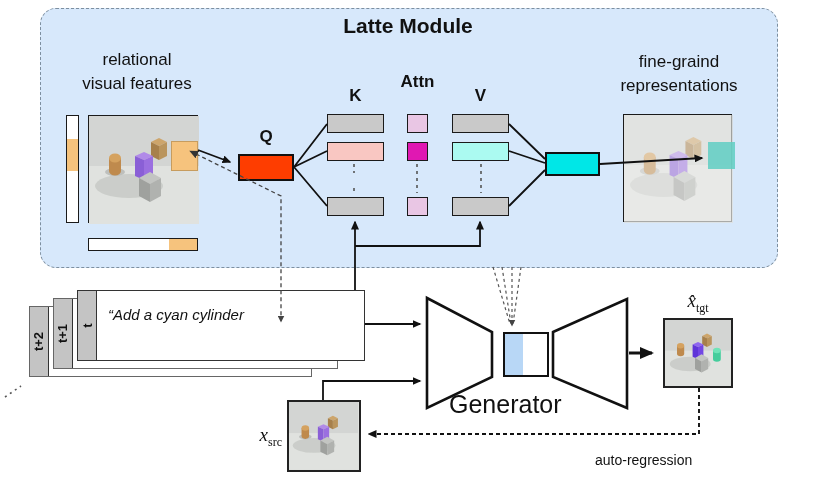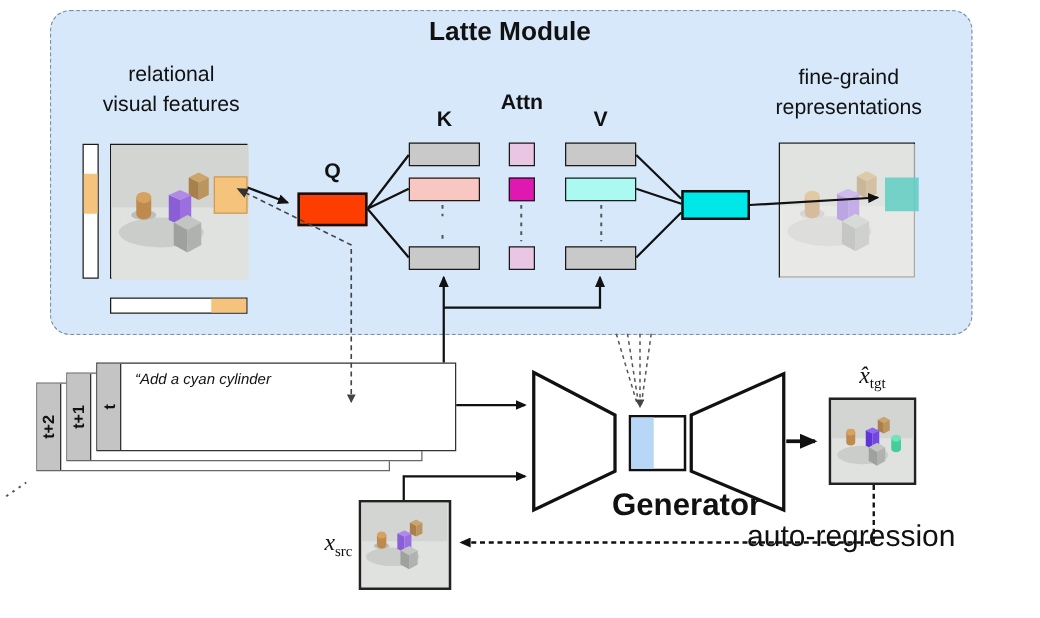--- a/index.html
+++ b/index.html
@@ -46,37 +46,37 @@
   .v1{left:452px;top:114px;width:57px;height:19px;}
   .v2{left:452px;top:142px;width:57px;height:19px;background:var(--c-cyan-bar);}
   .v3{left:452px;top:197px;width:57px;height:19px;}
 
   
   .card{box-sizing:border-box;background:#fff;border:1.2px solid #666;}
   .card-front{border:1.6px solid #333;}
   .tab{position:absolute;left:0;top:0;width:19px;height:100%;background:var(--c-tab);
        border-right:1.4px solid #333;box-sizing:border-box;display:flex;align-items:center;justify-content:center;}
   .tab span{transform:rotate(-90deg);font-weight:bold;font-size:13px;white-space:nowrap;}
-  .card-text{left:108px;top:292px;width:260px;font-style:italic;font-size:12px;line-height:22px;
+  .card-text{left:108px;top:304px;width:260px;font-style:italic;font-size:15px;line-height:22px;
              font-family:"Liberation Sans", sans-serif;}
   .red{color:var(--c-red-text);}
 
   
   .bottleneck{left:503px;top:332px;width:46px;height:45px;background:#fff;border:2px solid #111;box-sizing:border-box;}
   .bn-blue{position:absolute;left:0;top:0;width:18px;height:100%;background:var(--c-gen-blue);}
-  .gen-label{left:449px;top:390px;width:160px;text-align:right;font-size:25px;font-weight:bold;}
+  .gen-label{left:449px;top:390px;width:160px;text-align:left;font-size:25px;font-weight:normal;}
 
   
   .img-tgt{left:663px;top:318px;width:70px;height:70px;border:2px solid #222;}
   .img-src{left:287px;top:400px;width:74px;height:72px;border:2.4px solid #222;}
   .math{font-family:"Liberation Serif", serif;font-style:italic;font-size:19px;}
   .math sub{font-size:12px;font-style:normal;font-family:"Liberation Serif", serif;}
   .lbl-tgt{left:663px;top:290px;width:70px;text-align:center;}
   .lbl-src{left:228px;top:424px;width:54px;text-align:right;}
-  .autoreg{left:595px;top:416px;width:172px;text-align:center;font-size:24px;}
+  .autoreg{left:595px;top:452px;width:172px;text-align:left;font-size:14px;}
 
   svg.layer{position:absolute;left:0;top:0;pointer-events:none;}
 </style>
 </head>
 <body>
 
 <div id="canvas">
 
   <svg width="0" height="0" style="position:absolute">
     <defs>

